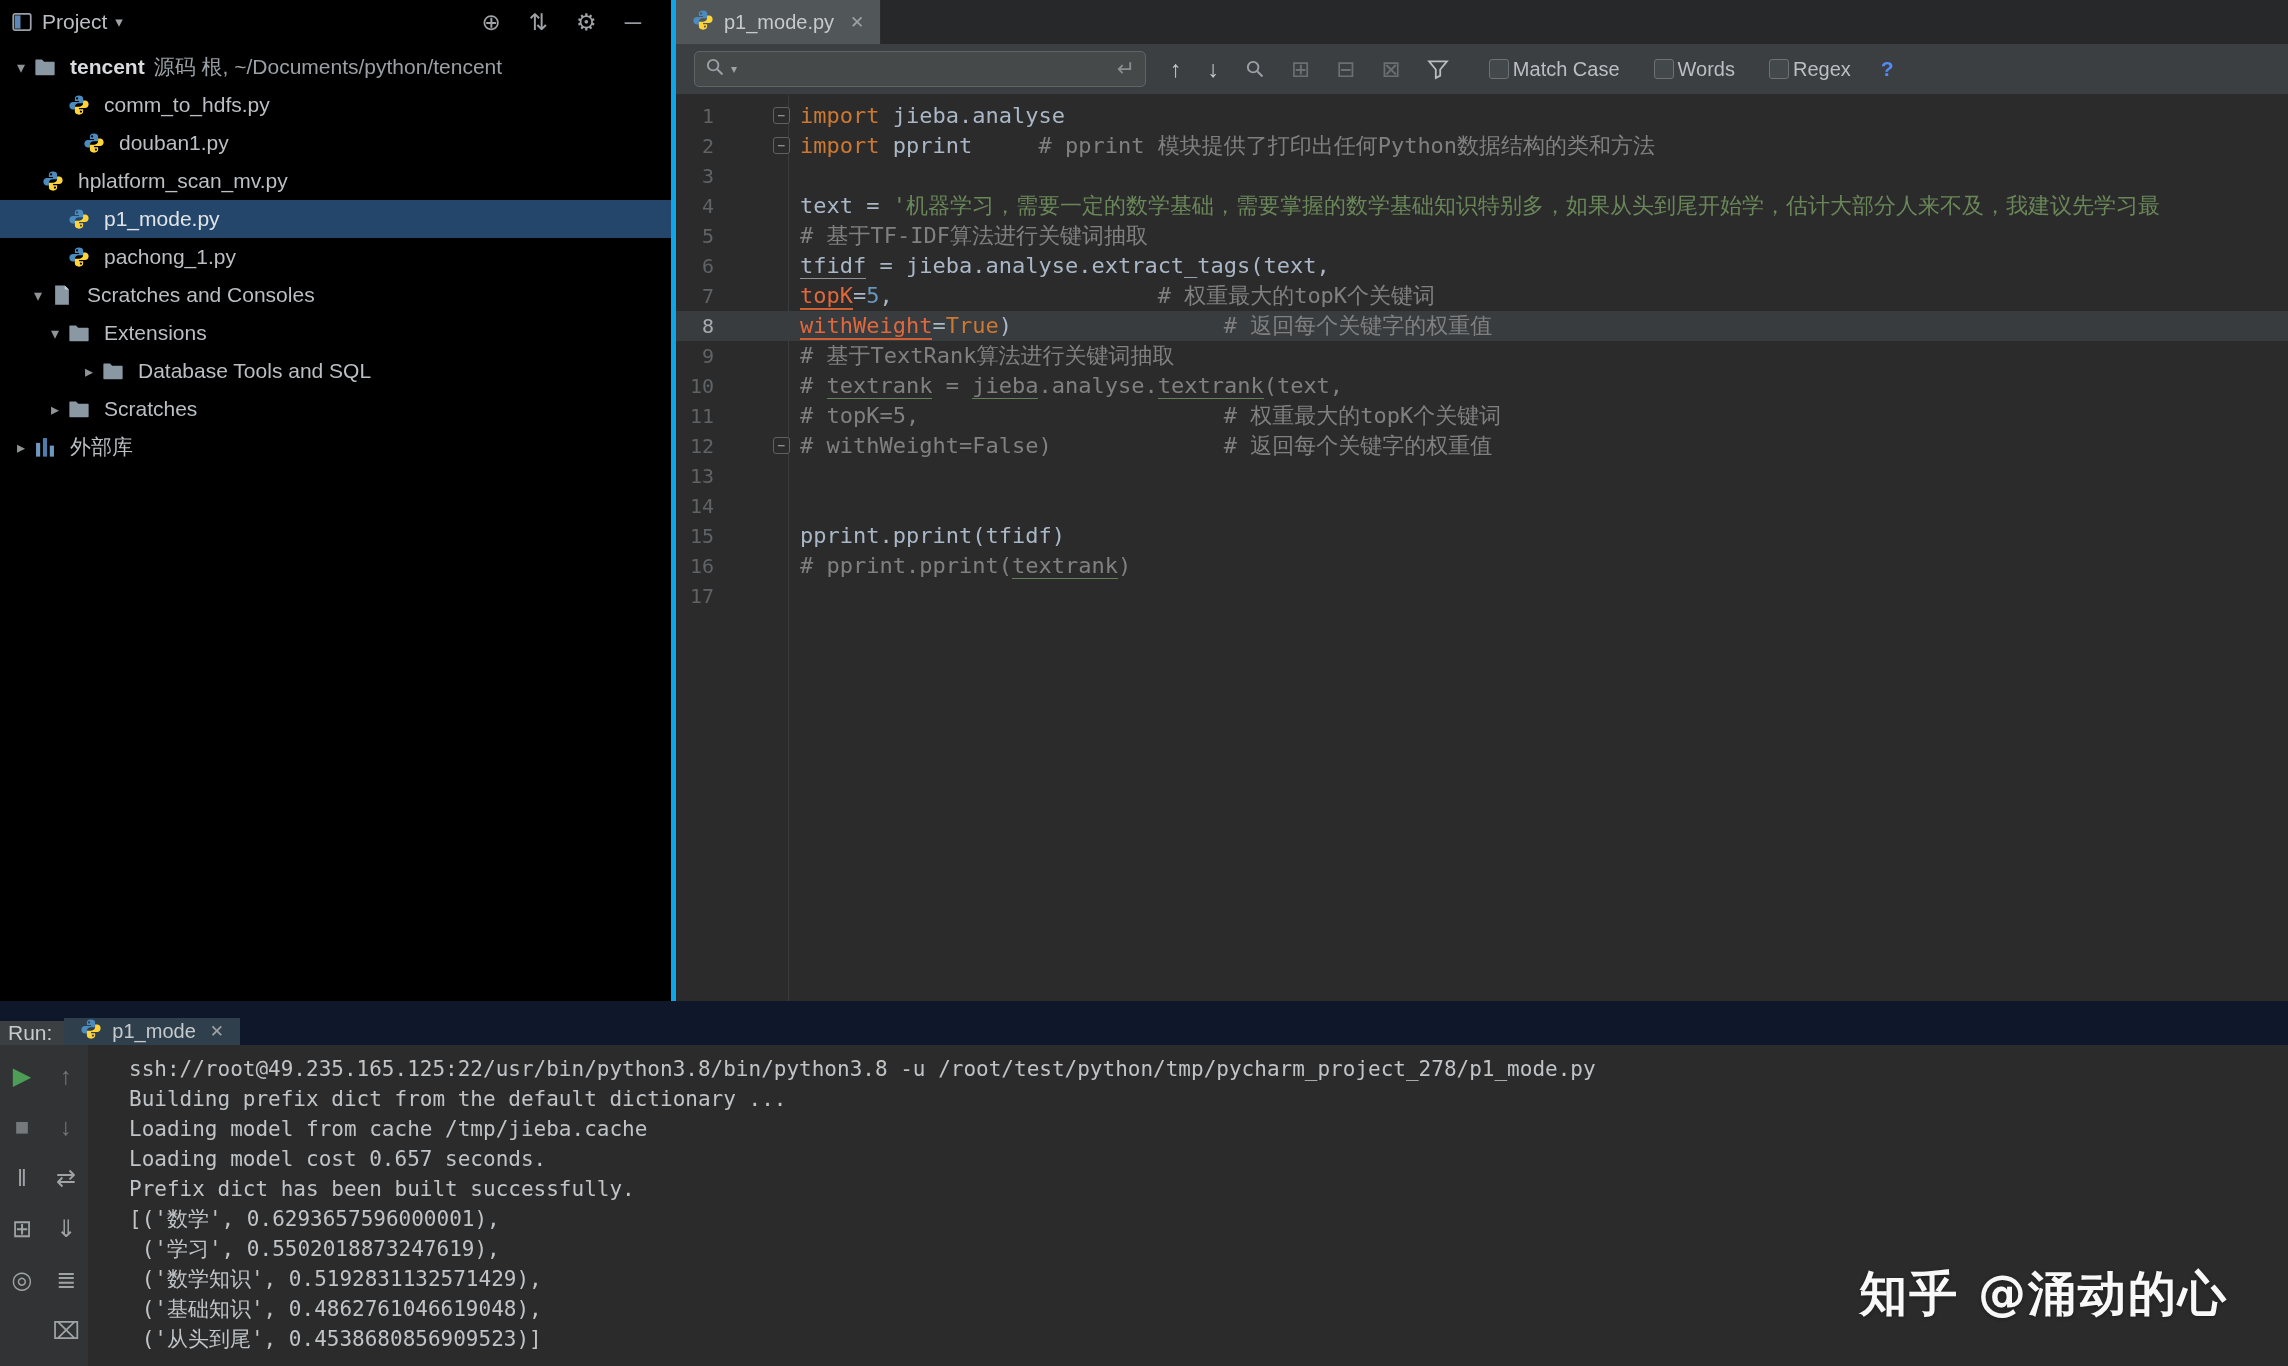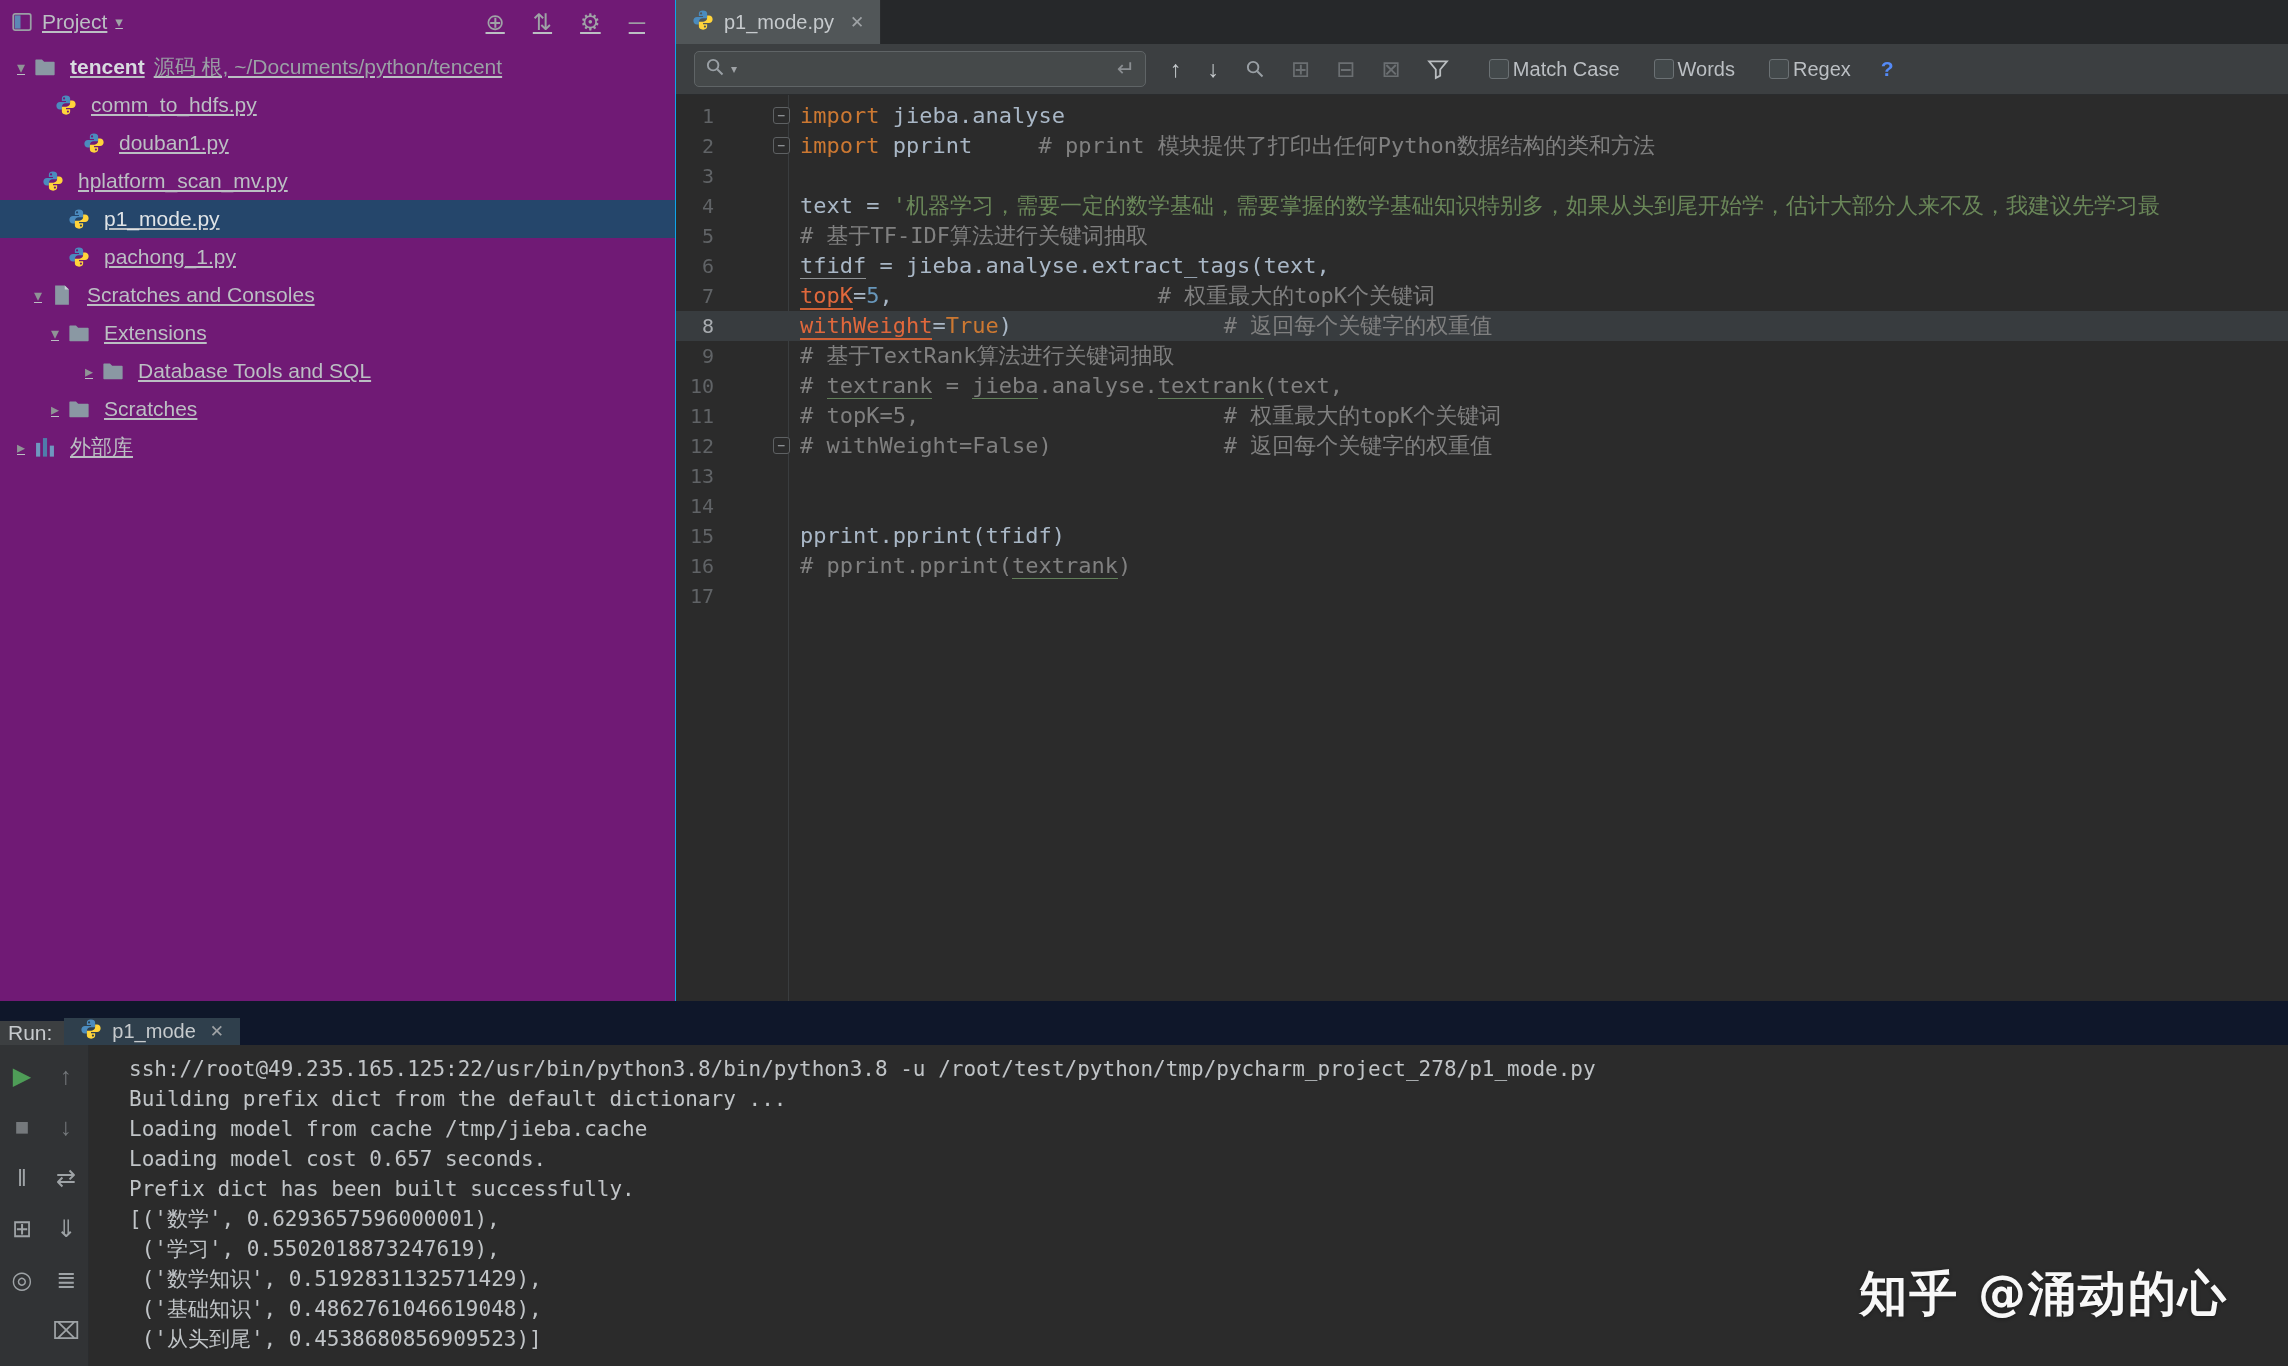--- a/index.html
+++ b/index.html
@@ -1,21 +1,21 @@
 <!DOCTYPE html>
 <html><head>
 <meta charset="utf-8">
 <style>
   html,body{margin:0;padding:0;background:#1e1e1e;}
   .app{position:relative;width:2288px;height:1366px;background:#2b2b2b;overflow:hidden;
        font-family:"Liberation Sans","DejaVu Sans",sans-serif;color:#bbbfc3;}
 
   
-  .sidebar{position:absolute;left:0;top:0;width:676px;height:1001px;background:#701a75;
-           border-right:1px solid #0ea5e9;box-sizing:border-box;overflow:hidden;text-decoration:underline;}
+  .sidebar{position:absolute;left:0;top:0;width:676px;height:1001px;background:#000000;
+           border-right:5px solid #0ea5e9;box-sizing:border-box;overflow:hidden;}
   .side-header{height:44px;display:flex;align-items:center;padding:0 30px 0 12px;}
   .proj-icon{display:flex;align-items:center;margin-right:10px;}
   .proj-label{font-size:21px;color:#bbbfc3;}
   .hcaret{color:#9fa3a6;font-size:15px;margin-left:8px;}
   .hspacer{flex:1;}
   .hicons{display:flex;gap:28px;align-items:center;}
   .hicon{color:#9fa3a6;font-size:23px;line-height:1;cursor:default;}
   .tree{padding-top:4px;}
   .trow{height:38px;display:flex;align-items:center;font-size:21px;color:#bbbfc3;white-space:nowrap;}
   .trow.sel{background:#25466b;color:#e0e4e7;}
@@ -114,21 +114,21 @@
         <div class="trow" style="padding-left: 8px;">
           <span class="arrow">▾</span>
           <span class="ticon">
             <svg width="22" height="22" viewBox="0 0 16 16">
               <path fill="#8a98a3" d="M1.5 2.5h4.3l1.6 1.7h7.1c.3 0 .5.2.5.5v8.8c0 .3-.2.5-.5.5h-13a.5.5 0 0 1-.5-.5V3a.5.5 0 0 1 .5-.5z"></path>
             </svg>
           </span>
           <span class="tlabel bold">tencent</span>
           <span class="tdetail">源码 根, ~/Documents/python/tencent</span>
         </div>
-        <div class="trow" style="padding-left: 29px;">
+        <div class="trow" style="padding-left: 42px;">
           <span class="arrow"></span>
           <span class="ticon">
             <svg width="22" height="22" viewBox="0 0 16 16">
               <path fill="#4b8bbe" d="M7.9 1C6 1 5 1.9 5 3.2V5h3v.8H3.6C2.1 5.8 1 6.9 1 8.5s1.1 2.7 2.6 2.7H5V9.4C5 7.9 6.2 6.8 7.7 6.8H11V3.2C11 1.9 9.8 1 7.9 1zM6.6 2.4a.8.8 0 1 1 0 1.6.8.8 0 0 1 0-1.6z"></path>
               <path fill="#ffd43b" d="M8.1 15c1.9 0 2.9-.9 2.9-2.2V11H8v-.8h4.4c1.5 0 2.6-1.1 2.6-2.7S13.9 4.8 12.4 4.8H11v1.8c0 1.5-1.2 2.6-2.7 2.6H5v3.6C5 14.1 6.2 15 8.1 15zm1.3-1.4a.8.8 0 1 1 0-1.6.8.8 0 0 1 0 1.6z"></path>
             </svg>
           </span>
           <span class="tlabel">comm_to_hdfs.py</span>
         </div>
         <div class="trow" style="padding-left: 57px;">

